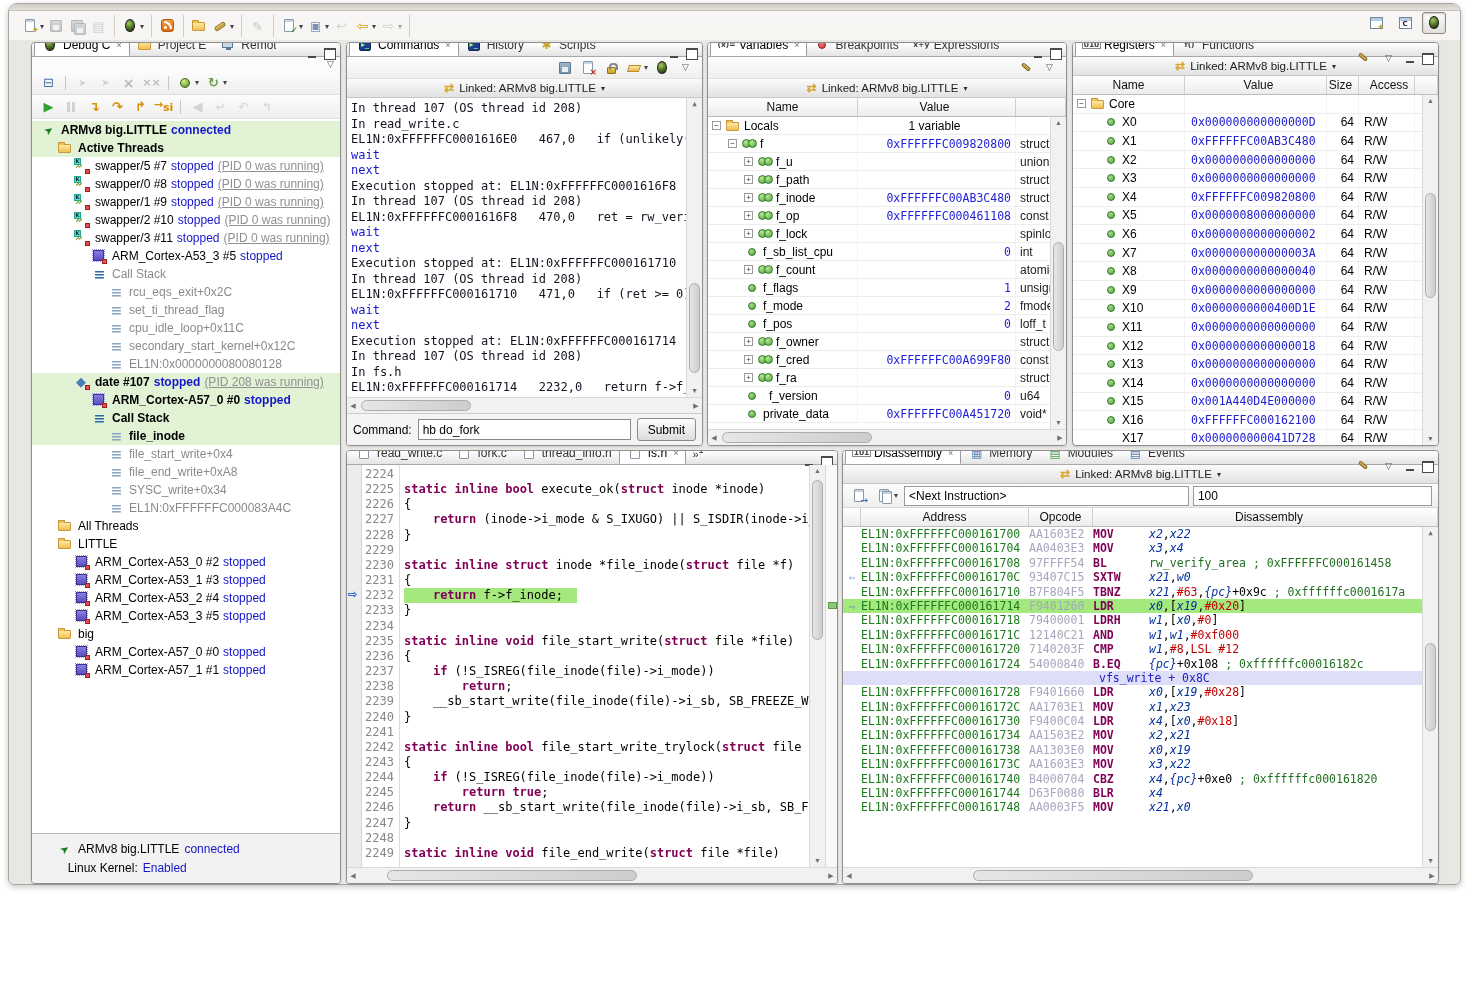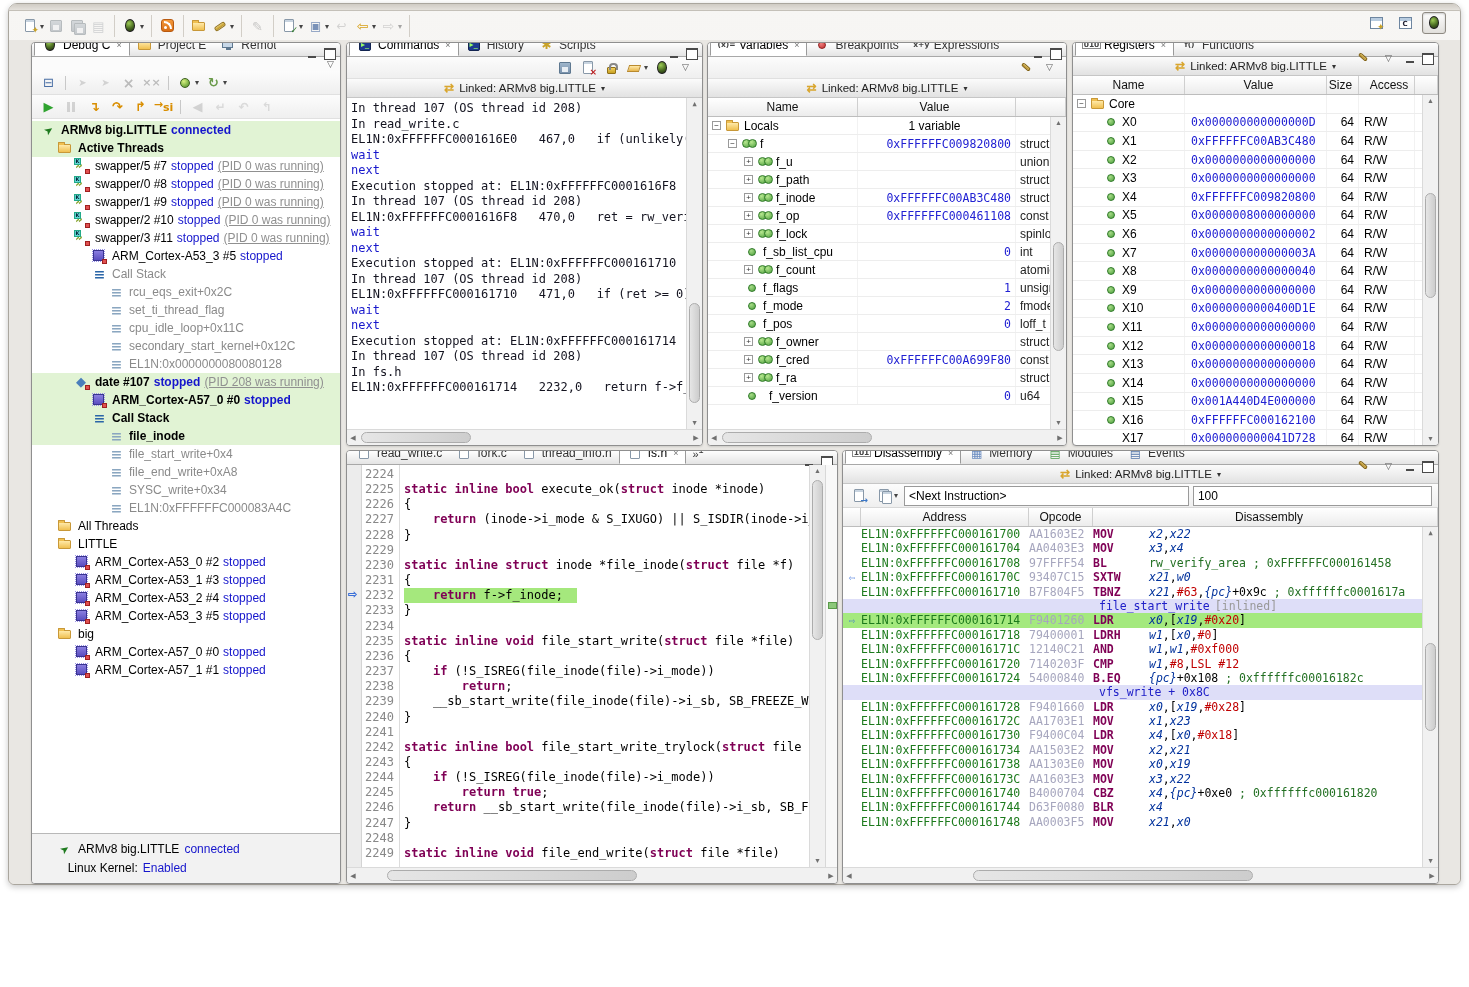--- a/index.html
+++ b/index.html
@@ -663,20 +663,25 @@
               <span class="ar" style="top:0;">▲</span>
               <span class="ar" style="bottom:0;">▼</span>
               <span class="sb-thumb" style="top:62%;height:30%;"></span>
             </div>
           </div>
      <div class="sb-h">
             <span class="ar" style="left:0;">◀</span>
             <span class="ar" style="right:0;">▶</span>
             <span class="sb-thumb" style="left:14px;width:110px;"></span>
           </div>
+     <div class="cmdrow">
+       <span>Command:</span>
+       <input value="hb do_fork" style="">
+       <button>Submit</button>
+     </div>
    </section>
 
    <section class="panel" id="p-variables">
      <div class="tabbar">
        <div class="tabs">
               <div class="tab active">
                 <span class="ic ic-vars">
                   <i class="txtic">(x)=</i>
                 </span>
                 <span class="tlbl">Variables</span>
@@ -894,20 +899,30 @@
             </div>
             <div class="grow">
               <div class="c vc1 v-name" style="padding-left: 36px; gap: 8px;">
                 <span class="ic ic-leaf">
                   <i class="leafdot"></i>
                 </span>
                 <span>f_version</span>
               </div>
               <div class="c vc2 mono-val">0</div>
               <div class="c vc3">u64</div>
+            </div>
+            <div class="grow">
+              <div class="c vc1 v-name" style="padding-left: 36px;">
+                <span class="ic ic-leaf">
+                  <i class="leafdot"></i>
+                </span>
+                <span>private_data</span>
+              </div>
+              <div class="c vc2 mono-val">0xFFFFFFC00A451720</div>
+              <div class="c vc3">void*</div>
             </div>
             <div class="sb-v" style="top: 0px; bottom: 0px;">
               <span class="ar" style="top:0;">▲</span>
               <span class="ar" style="bottom:0;">▼</span>
               <span class="sb-thumb" style="top:40%;height:35%;"></span>
             </div>
           </div>
      <div class="sb-h">
             <span class="ar" style="left:0;">◀</span>
             <span class="ar" style="right:0;">▶</span>
@@ -1369,24 +1384,20 @@
               <span class="daddr">EL1N:0xFFFFFFC00016170C</span>
               <span class="dop">93407C15</span>
               <span class="ddis"><span class="dm">SXTW</span><span class="reg">x21</span>,<span class="reg">w0</span></span>
             </div>
             <div class="drow">
               <span class="dgut"></span>
               <span class="daddr">EL1N:0xFFFFFFC000161710</span>
               <span class="dop">B7F804F5</span>
               <span class="ddis"><span class="dm">TBNZ</span><span class="reg">x21</span>,<span class="imm">#63</span>,<span class="reg">{pc}</span>+0x9c <span class="cmt">; 0xffffffc0001617a</span></span>
             </div>
-            <div class="drow dlabel">
-              <span class="ln1">file_start_write</span>
-              <span class="ln2">[inlined]</span>
-            </div>
             <div class="drow cur">
               <span class="dgut">⇨</span>
               <span class="daddr">EL1N:0xFFFFFFC000161714</span>
               <span class="dop">F9401260</span>
               <span class="ddis"><span class="dm">LDR</span><span class="reg">x0</span>,[<span class="reg">x19</span>,<span class="imm">#0x20</span>]</span>
             </div>
             <div class="drow">
               <span class="dgut"></span>
               <span class="daddr">EL1N:0xFFFFFFC000161718</span>
               <span class="dop">79400001</span>

